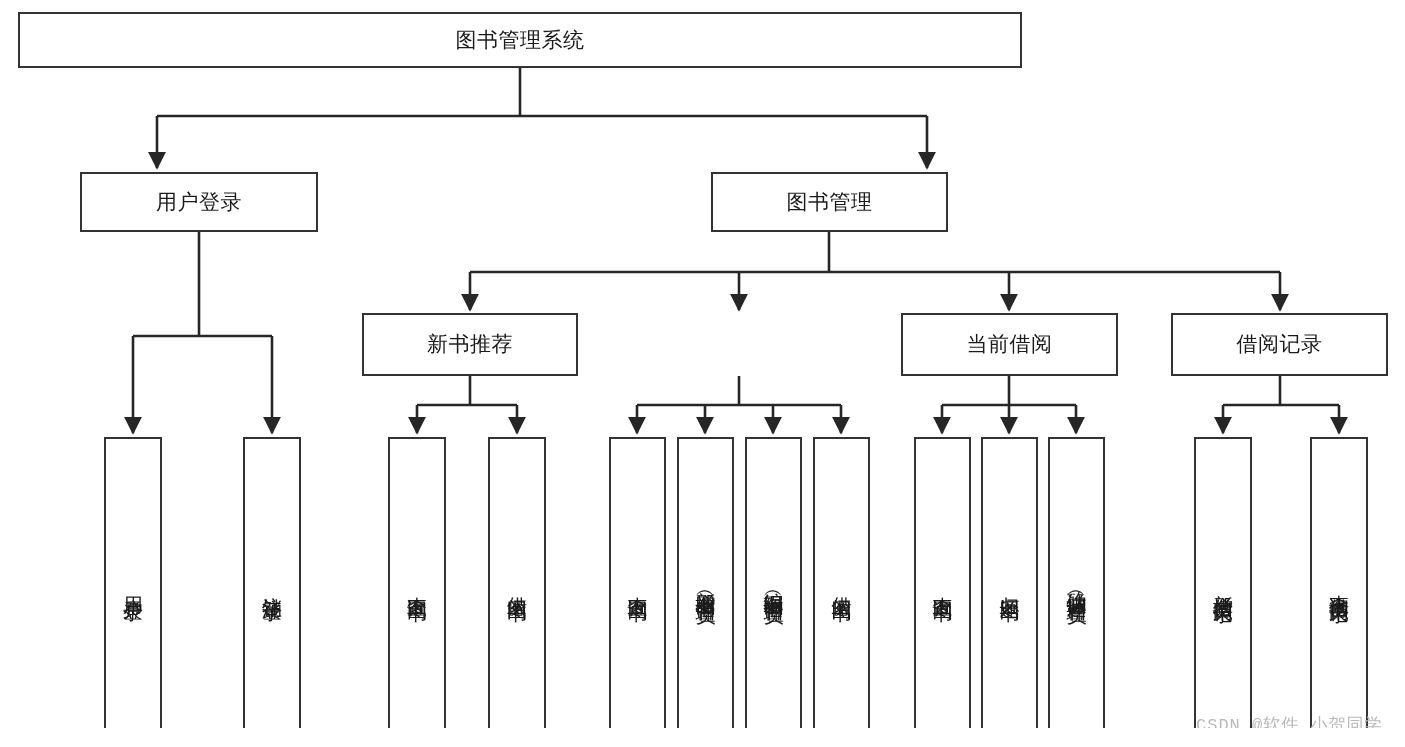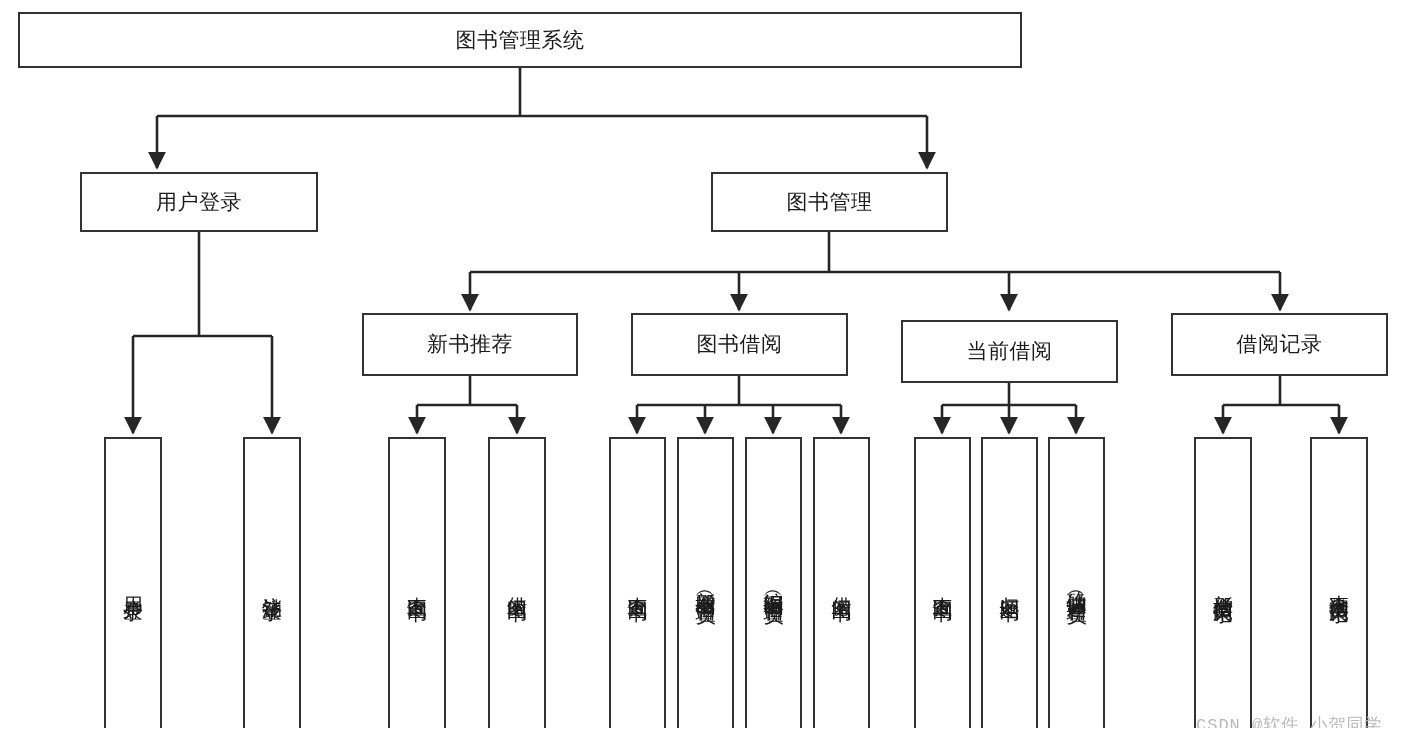--- a/index.html
+++ b/index.html
@@ -127,25 +127,22 @@
   </div>
 
   <div class="node" style="left:362px;top:313px;width:216px;height:63px;">
     <span class="node-label">新书推荐</span>
   </div>
 
   <div class="node" style="left:711px;top:172px;width:237px;height:60px;">
     <span class="node-label">图书管理</span>
   </div>
 
-  <div class="node" style="left:631px;top:313px;width:217px;height:63px;">
-    <span class="node-label">图书借阅</span>
-  </div>
-
-  <div class="node" style="left:901px;top:320px;width:217px;height:63px;">
+
+  <div class="node" style="left:901px;top:313px;width:217px;height:63px;">
     <span class="node-label">当前借阅</span>
   </div>
 
   <div class="node" style="left:1171px;top:313px;width:217px;height:63px;font-family:Liberation Serif, serif;">
     <span class="node-label">借阅记录</span>
   </div>
 
   <div class="node leaf" style="left:104px;top:437px;width:58px;height:296px;">
     <span class="node-label">用户登录</span>
   </div>

